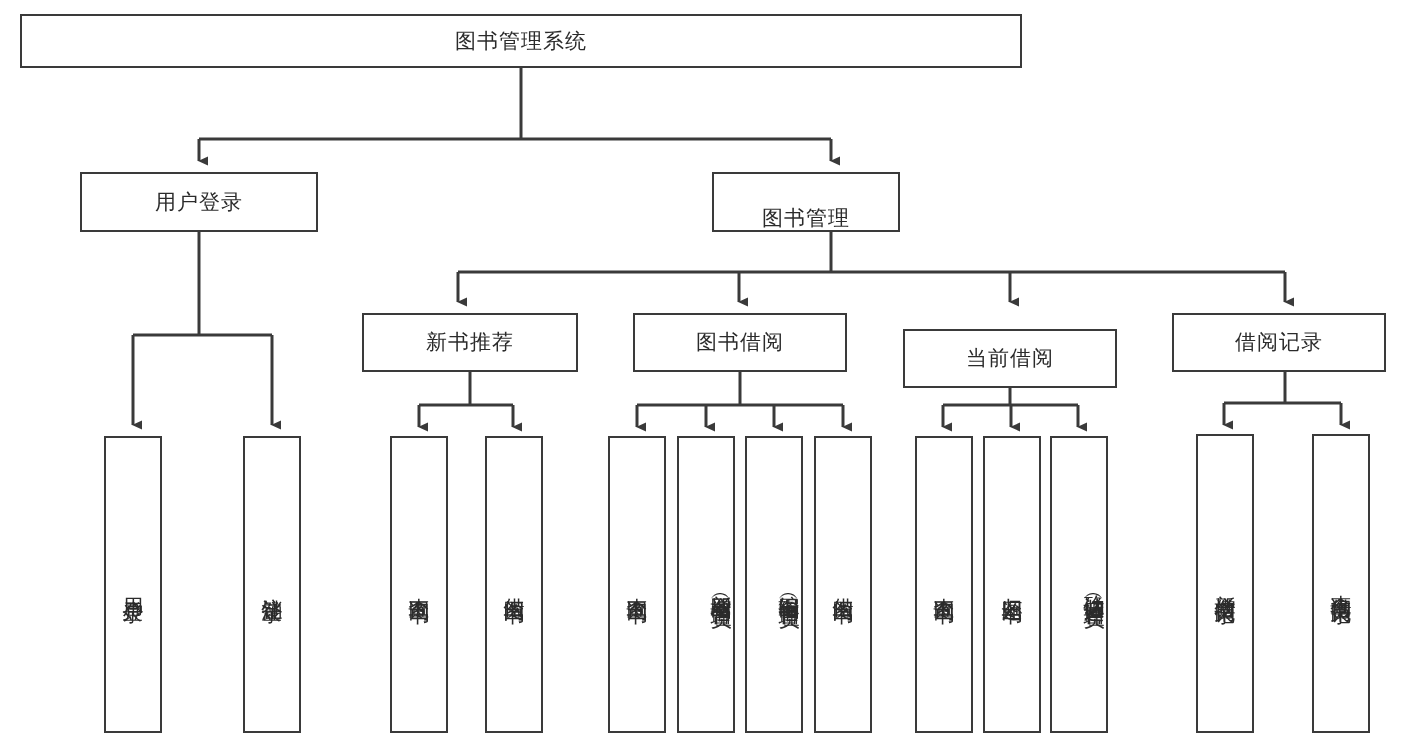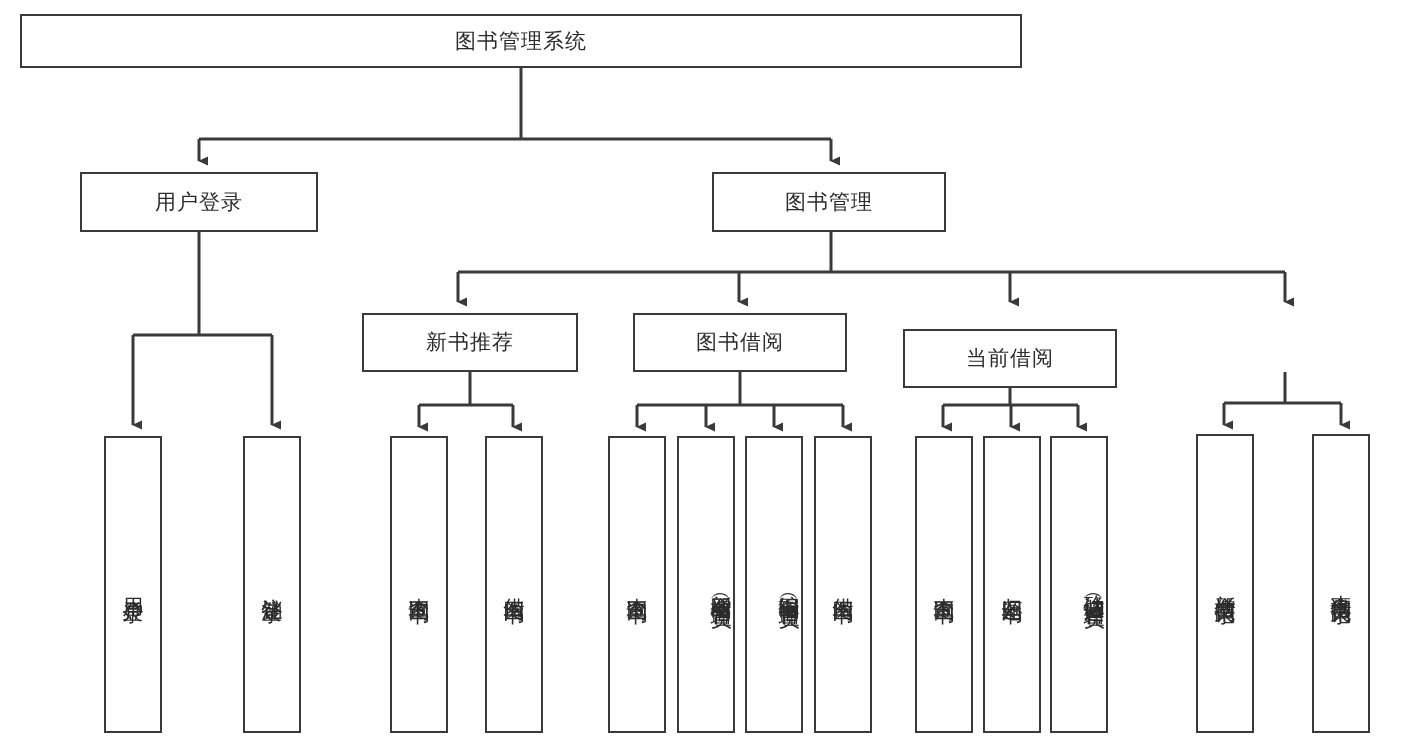--- a/index.html
+++ b/index.html
@@ -124,36 +124,39 @@
   </svg>
 
   <div class="node horiz" style="left:20px; top:14px; width:1002px; height:54px;">
     <span class="node-label">图书管理系统</span>
   </div>
 
   <div class="node horiz" style="left:80px; top:172px; width:238px; height:60px;">
     <span class="node-label">用户登录</span>
   </div>
 
-  <div class="node horiz" style="left:712px; top:172px; width:234px; height:60px;">
+  <div class="node horiz" style="left:712px; top:172px; width:188px; height:60px;align-items:flex-end;">
     <span class="node-label">图书管理</span>
   </div>
 
   <div class="node horiz" style="left:633px; top:313px; width:214px; height:59px;">
     <span class="node-label">图书借阅</span>
   </div>
 
   <div class="node horiz" style="left:362px; top:313px; width:216px; height:59px;">
     <span class="node-label">新书推荐</span>
   </div>
 
   <div class="node horiz" style="left:903px; top:313px; width:214px; height:59px;margin-top:16px;">
     <span class="node-label">当前借阅</span>
   </div>
 
+  <div class="node horiz" style="left:1172px; top:313px; width:214px; height:59px;">
+    <span class="node-label">借阅记录</span>
+  </div>
 
   <div class="node vert centered" style="left:104px; top:436px; width:58px; height:297px;">
     <span class="node-label">用户登录</span>
   </div>
 
   <div class="node vert centered" style="left:243px; top:436px; width:58px; height:297px;">
     <span class="node-label">注销登录</span>
   </div>
 
   <div class="node vert centered" style="left:390px; top:436px; width:58px; height:297px;">

